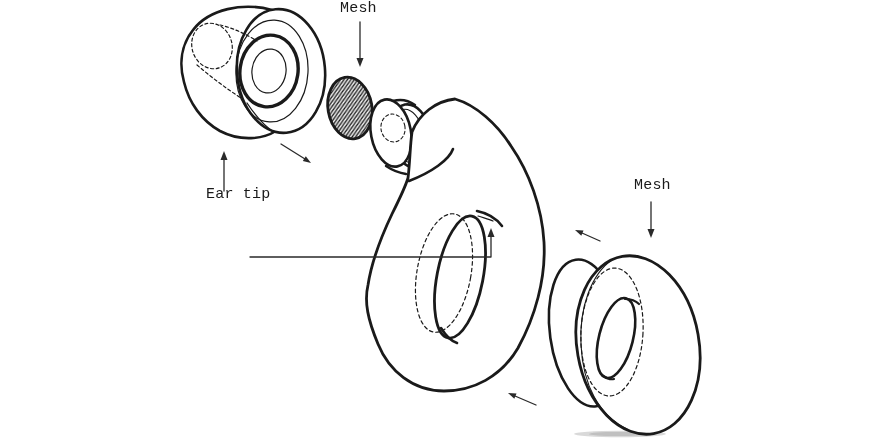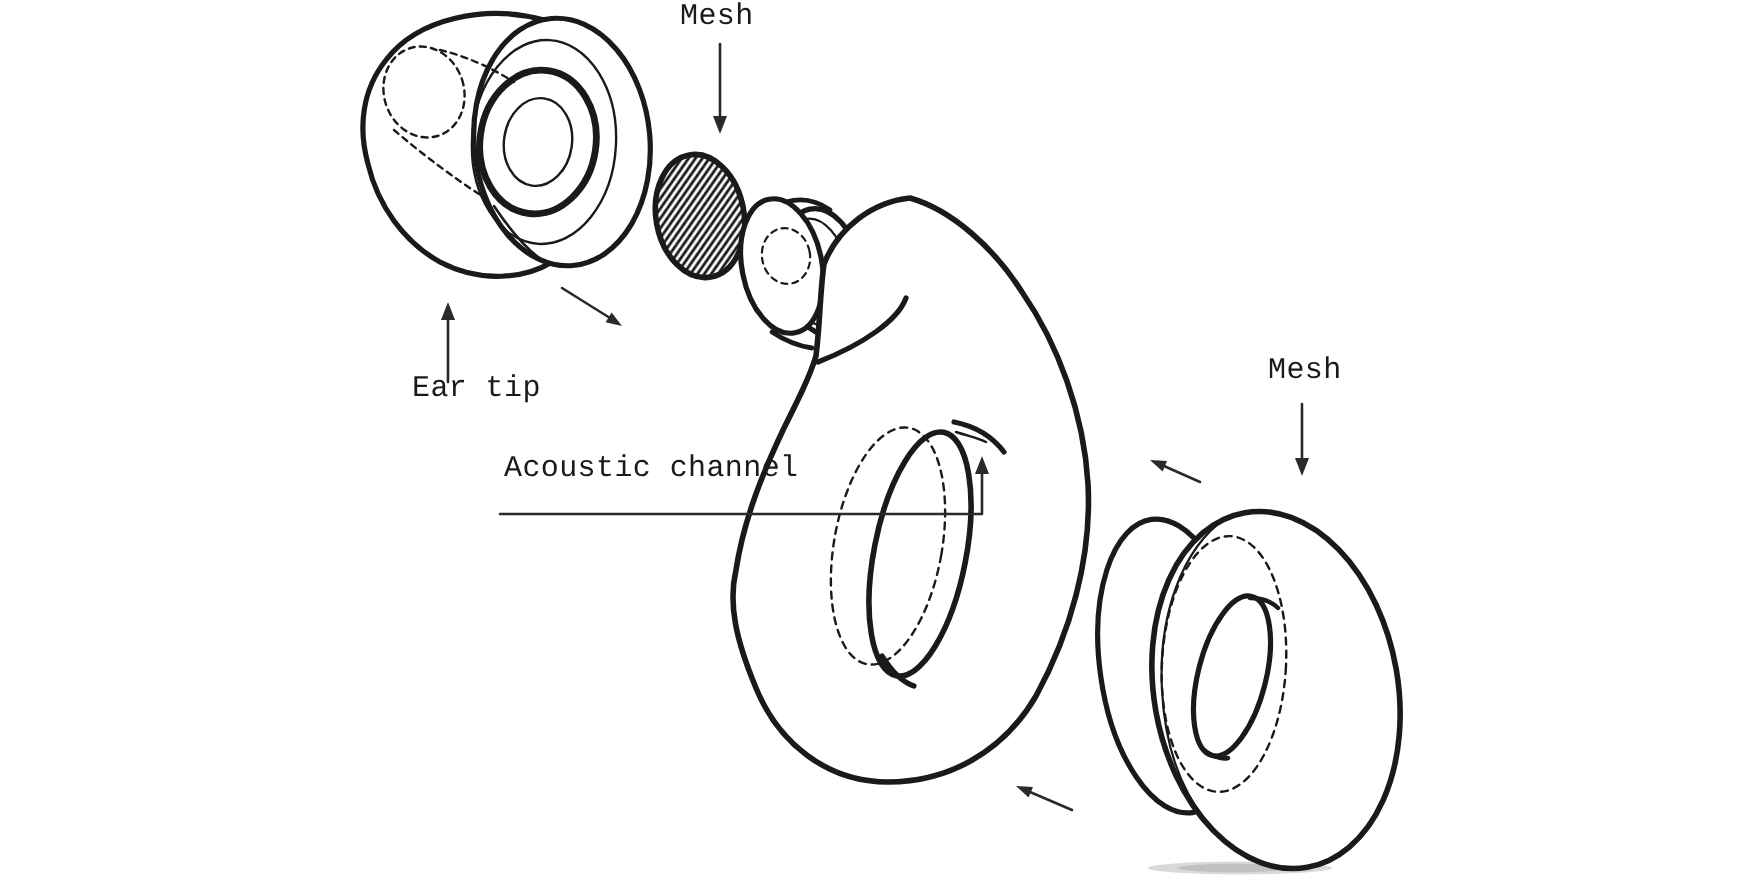--- a/index.html
+++ b/index.html
@@ -128,16 +128,15 @@
         <g>
           <line x1="536" y1="405" x2="515" y2="396"></line>
           <polygon points="508,393 516.5,393.5 514.3,398.7" fill="#2a2a2a" stroke="none"></polygon>
         </g>
       </g>
     </g>
   </svg>
 
   <div class="lbl lbl-mesh">Mesh</div>
   <div class="lbl lbl-eartip">Ear tip</div>
-  <div class="lbl lbl-acoustic">Acoustic channel</div>
   <div class="lbl lbl-mute">Mesh</div>
 
 </div>
 
 </body></html>

